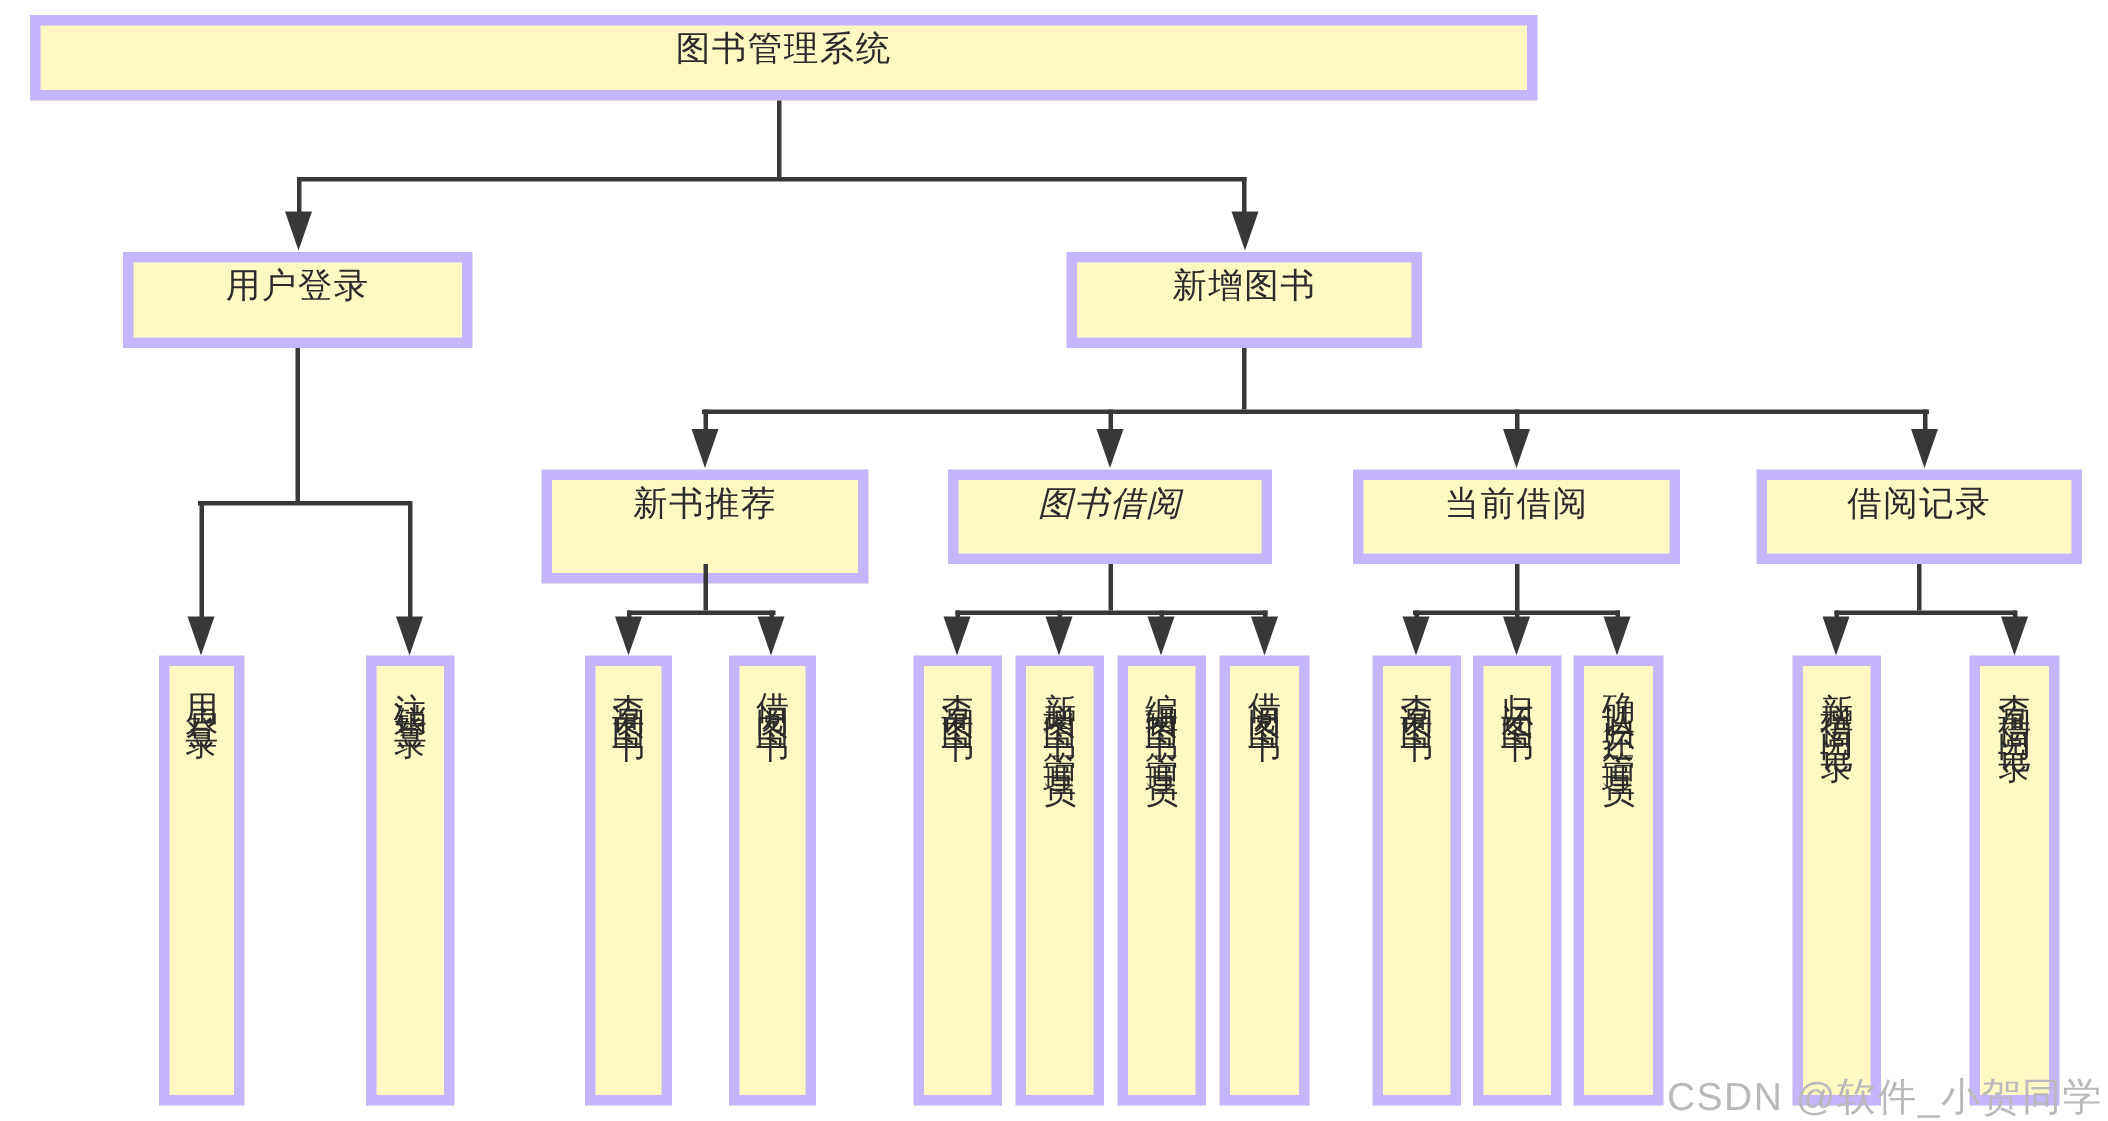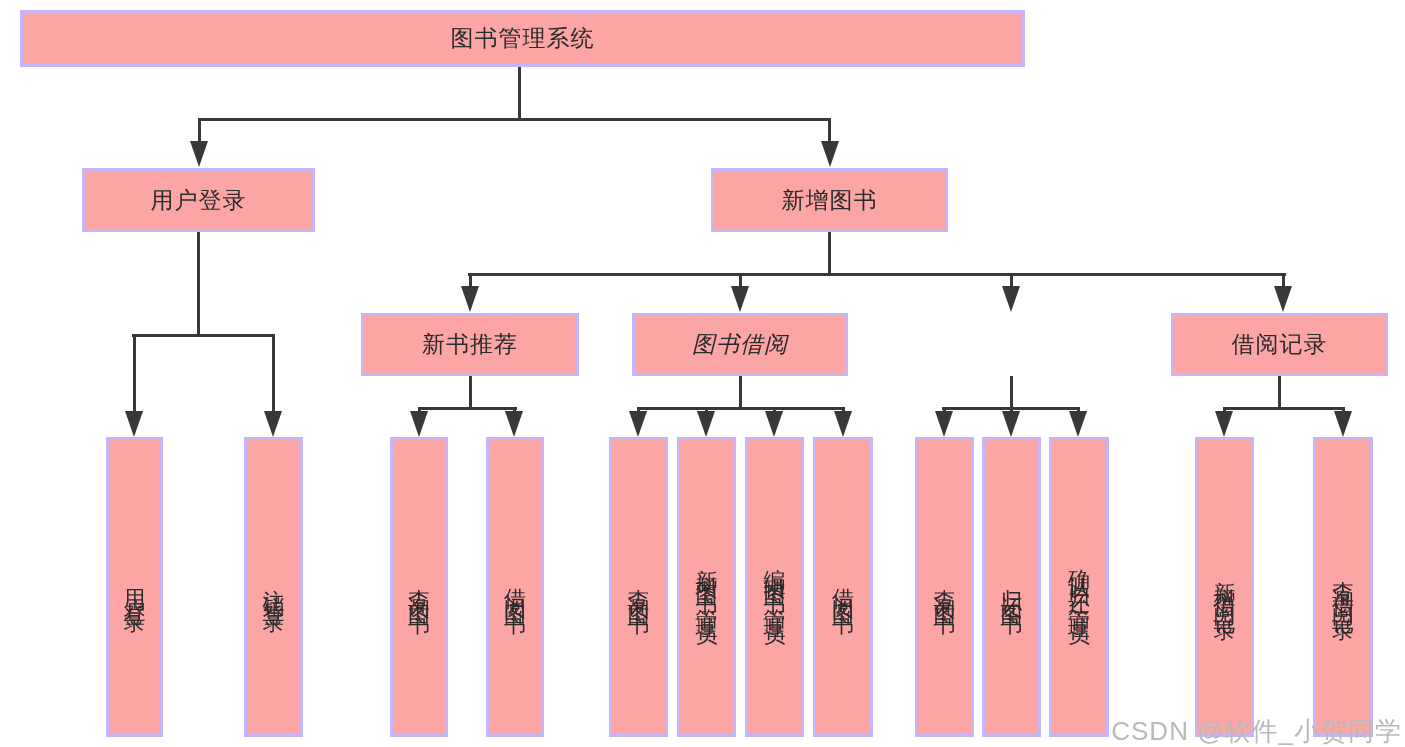--- a/index.html
+++ b/index.html
@@ -7,24 +7,23 @@
     position: relative;
     width: 1405px;
     height: 747px;
     background: #ffffff;
     font-family: "Liberation Sans", "DejaVu Sans", sans-serif;
     overflow: hidden;
   }
   .box {
     position: absolute;
     box-sizing: border-box;
-    border: 3px solid #c4b5fd;
-    background: #fca5a5;
+    border: 7px solid #c4b5fd;
+    background: #fef9c3;
     display: flex;
-    align-items: center;
     justify-content: center;
     color: #2b2b2b;
   }
   .hlabel { font-size: 23px; letter-spacing: 1px; white-space: nowrap; }
   .leaf { top: 437px; height: 300px; }
   .vtext {
     writing-mode: vertical-lr;
     text-orientation: mixed;
     font-size: 22px;
     letter-spacing: 8px;
@@ -86,25 +85,28 @@
   <div class="h" style="left:468px; top:273px; width:818px;"></div>
   <div class="v" style="left:469px; top:273px; height:15px;"></div>
   <div class="ah" style="left:461px; top:286px;"></div>
   <div class="v" style="left:739px; top:273px; height:15px;"></div>
   <div class="ah" style="left:731px; top:286px;"></div>
   <div class="v" style="left:1010px; top:273px; height:15px;"></div>
   <div class="ah" style="left:1002px; top:286px;"></div>
   <div class="v" style="left:1282px; top:273px; height:15px;"></div>
   <div class="ah" style="left:1274px; top:286px;"></div>
 
-  <div class="box hlabel" style="left:361px; top:313px; width:218px; height:63px;">
+  <div class="box hlabel" style="left:361px; top:313px; width:218px; height:76px;">
     <span>新书推荐</span>
   </div>
   <div class="box hlabel" style="left:632px; top:313px; width:216px; height:63px;font-style:italic;">
     <span>图书借阅</span>
+  </div>
+  <div class="box hlabel" style="left:902px; top:313px; width:218px; height:63px;">
+    <span>当前借阅</span>
   </div>
   <div class="box hlabel" style="left:1171px; top:313px; width:217px; height:63px;">
     <span>借阅记录</span>
   </div>
 
   <div class="v" style="left:469px; top:376px; height:31px;"></div>
   <div class="h" style="left:418px; top:407px; width:99px;"></div>
   <div class="v" style="left:418px; top:407px; height:8px;"></div>
   <div class="ah" style="left:410px; top:411px;"></div>
   <div class="v" style="left:513px; top:407px; height:8px;"></div>

